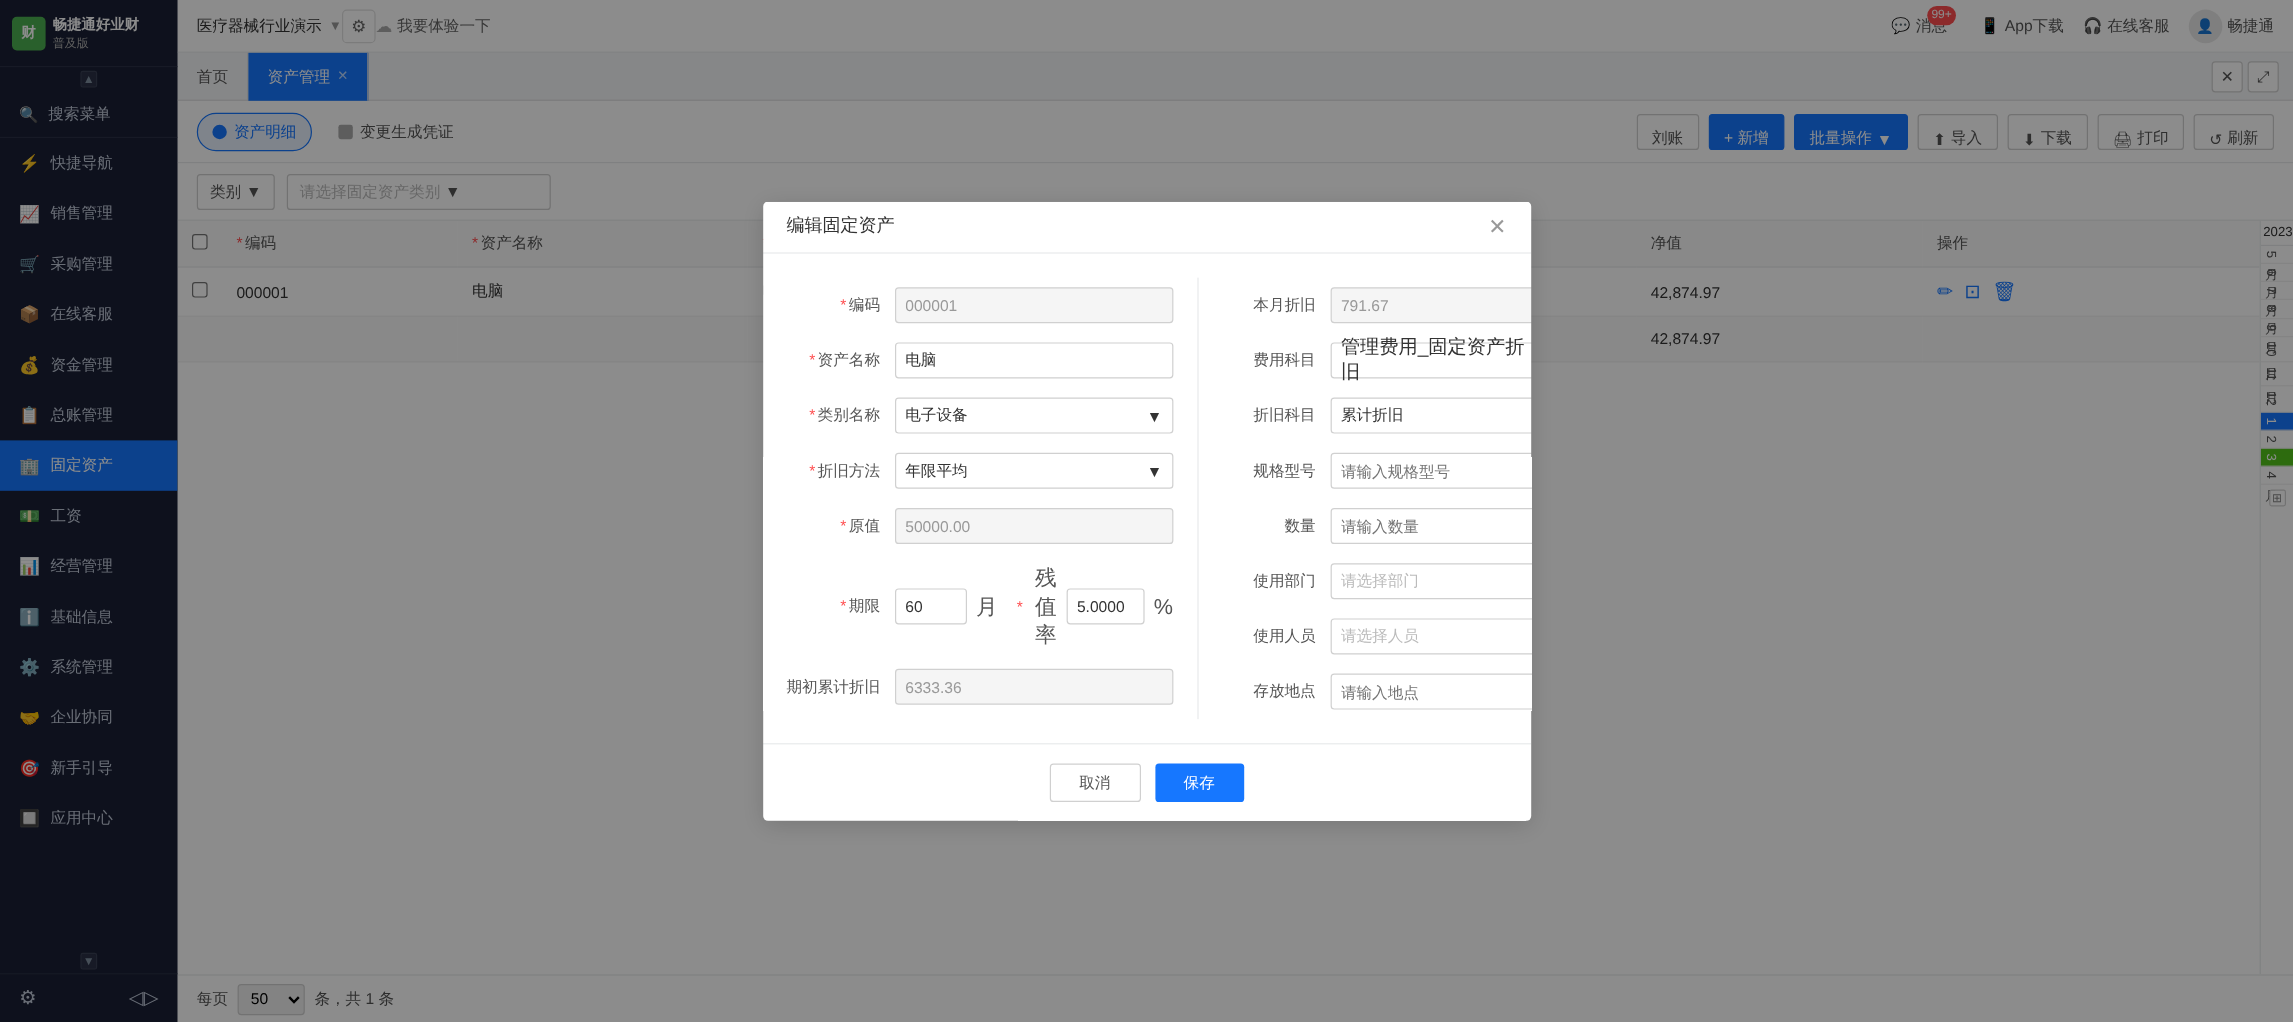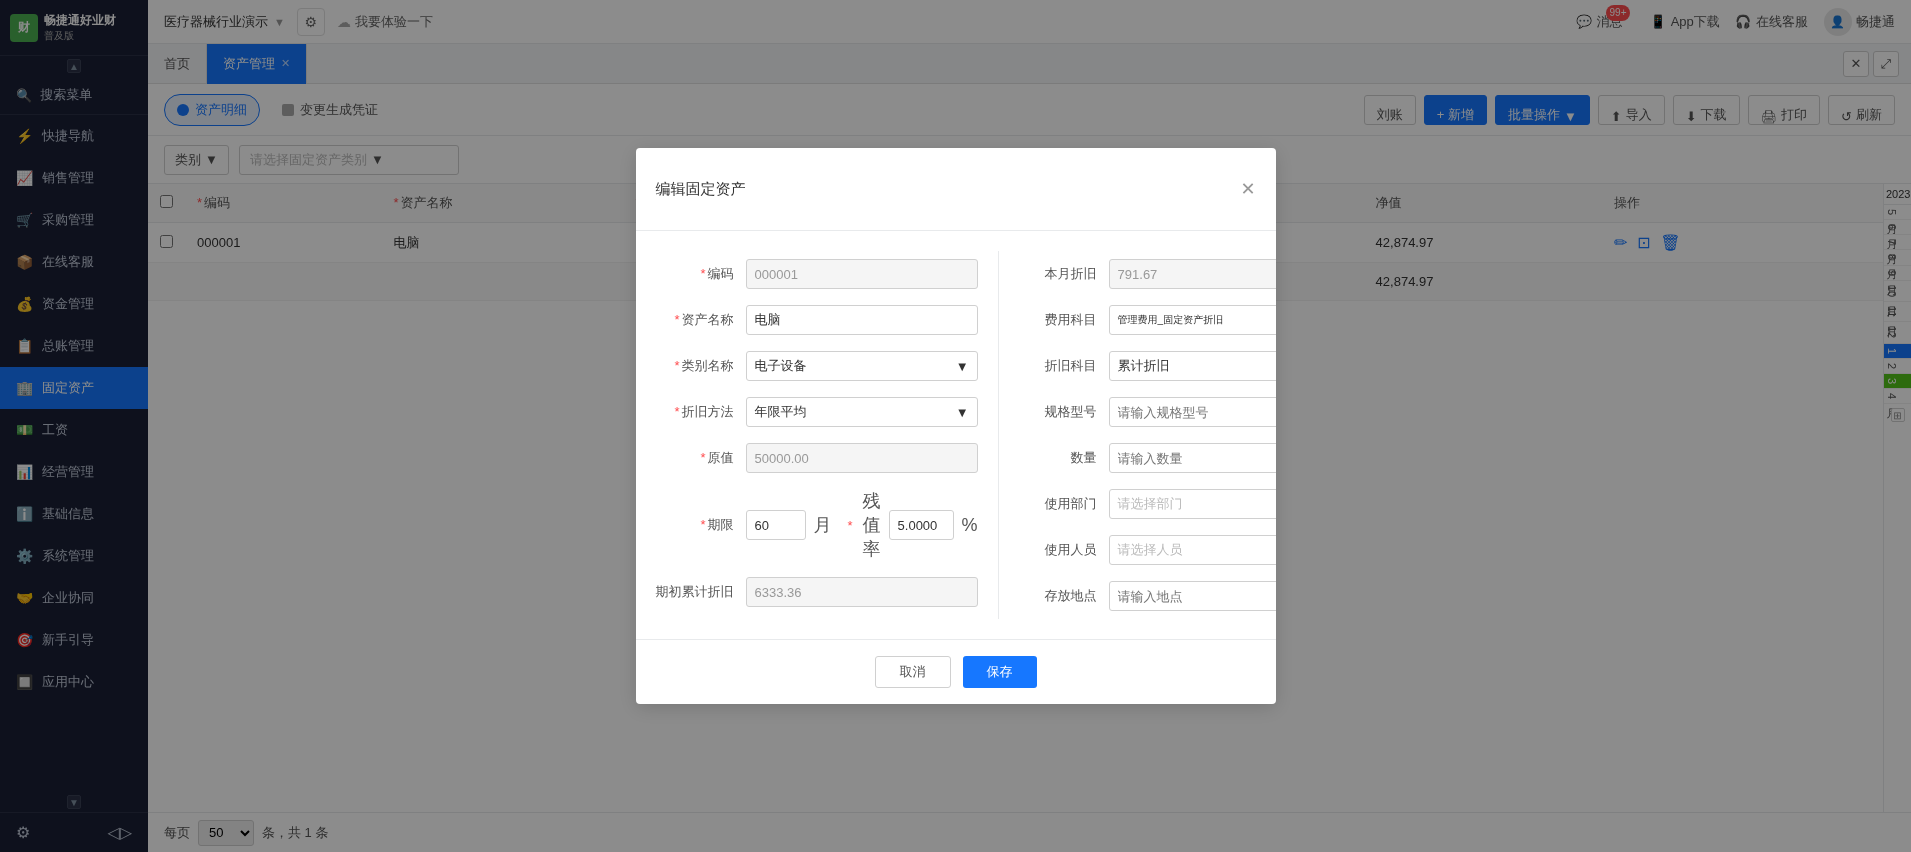--- a/index.html
+++ b/index.html
@@ -20,21 +20,21 @@
     .sidebar-item.active { background: #1677ff; color: white; }
     .sidebar-item .item-icon { width: 18px; height: 18px; display: flex; align-items: center; justify-content: center; font-size: 14px; flex-shrink: 0; }
     .sidebar-search { display: flex; align-items: center; gap: 8px; padding: 10px 16px; color: #c0c8d8; cursor: pointer; border-bottom: 1px solid #2a3045; }
     .sidebar-footer { padding: 10px 16px; border-top: 1px solid #2a3045; display: flex; align-items: center; justify-content: space-between; }
     .scroll-arrow-btn { width: 14px; height: 14px; border: 1px solid #3a4055; border-radius: 2px; display: flex; align-items: center; justify-content: center; color: #8090a0; cursor: pointer; background: #2a3045; font-size: 10px; }
 
     
     .main-content { flex: 1; display: flex; flex-direction: column; overflow: hidden; }
     
     
-    .topbar { height: 44px; background: white; border-bottom: 1px solid #e8eaec; display: flex; align-items: center; padding: 0 16px; gap: 12px; flex-shrink: 0; }
+    .topbar { height: 44px; background: white; border-bottom: 1px solid #e8eaec; display: flex; align-items: center; padding: 0 16px; flex-shrink: 0; }
     .topbar-company { display: flex; align-items: center; gap: 6px; font-size: 13px; color: #333; cursor: pointer; }
     .topbar-company-arrow { color: #999; font-size: 11px; }
     .topbar-settings { width: 28px; height: 28px; border: 1px solid #e0e0e0; border-radius: 4px; display: flex; align-items: center; justify-content: center; cursor: pointer; color: #666; font-size: 14px; }
     .topbar-feedback { display: flex; align-items: center; gap: 4px; color: #666; font-size: 13px; cursor: pointer; }
     .topbar-feedback-icon { font-size: 14px; color: #aaa; }
     .topbar-right { margin-left: auto; display: flex; align-items: center; gap: 16px; }
     .topbar-badge-item { display: flex; align-items: center; gap: 4px; color: #555; font-size: 13px; cursor: pointer; position: relative; }
     .badge-red { background: #ff4d4f; color: white; font-size: 10px; padding: 0 4px; border-radius: 8px; min-width: 18px; text-align: center; height: 16px; line-height: 16px; position: absolute; top: -8px; right: -8px; }
     .topbar-avatar { width: 28px; height: 28px; background: #e8e8e8; border-radius: 50%; display: flex; align-items: center; justify-content: center; color: #666; font-size: 12px; }
 
@@ -76,21 +76,21 @@
 
     
     .right-panel { width: 28px; background: white; border-left: 1px solid #e8eaec; display: flex; flex-direction: column; align-items: center; overflow: hidden; flex-shrink: 0; }
     .calendar-month { writing-mode: vertical-lr; font-size: 11px; color: #555; padding: 4px 0; cursor: pointer; border-bottom: 1px solid #f0f0f0; width: 100%; text-align: center; }
     .calendar-month.current { background: #1677ff; color: white; }
     .calendar-month.highlight { background: #52c41a; color: white; }
 
     
     .modal-overlay { position: fixed; top: 0; left: 0; right: 0; bottom: 0; background: rgba(0,0,0,0.45); z-index: 1000; display: flex; align-items: center; justify-content: center; }
     .modal { background: white; border-radius: 4px; width: 640px; max-height: 90vh; overflow-y: auto; box-shadow: 0 4px 20px rgba(0,0,0,0.15); }
-    .modal-header { display: flex; align-items: center; justify-content: space-between; padding: 30px 20px; border-bottom: 1px solid #e8eaec; }
+    .modal-header { display: flex; align-items: flex-start; justify-content: space-between; padding: 10px 20px; border-bottom: 1px solid #e8eaec; }
     .modal-title { font-size: 15px; color: #333; font-weight: 500; }
     .modal-close { color: #999; cursor: pointer; font-size: 18px; }
     .modal-body { padding: 20px; }
     .modal-footer { padding: 16px 20px; border-top: 1px solid #e8eaec; display: flex; align-items: center; justify-content: center; gap: 12px; }
     
     
     .form-grid { display: grid; grid-template-columns: 1fr 1fr; gap: 0; }
     .form-row { display: flex; align-items: center; padding: 8px 0; }
     .form-label { width: 90px; font-size: 13px; color: #555; text-align: right; padding-right: 12px; flex-shrink: 0; }
     .form-label-required { color: #ff4d4f; margin-right: 2px; }
@@ -458,21 +458,21 @@
               <span>本月折旧</span>
             </div>
             <input class="form-input disabled" type="text" readonly="" value="791.67" style="">
           </div>
 
           <div class="form-row">
             <div class="form-label">
               <span>费用科目</span>
             </div>
             <div class="form-select">
-              <span style="font-size:10px;">管理费用_固定资产折旧</span>
+              <span style="font-size:16px;">管理费用_固定资产折旧</span>
               <span>▼</span>
             </div>
           </div>
 
           <div class="form-row">
             <div class="form-label">
               <span>折旧科目</span>
             </div>
             <div class="form-select">
               <span>累计折旧</span>

